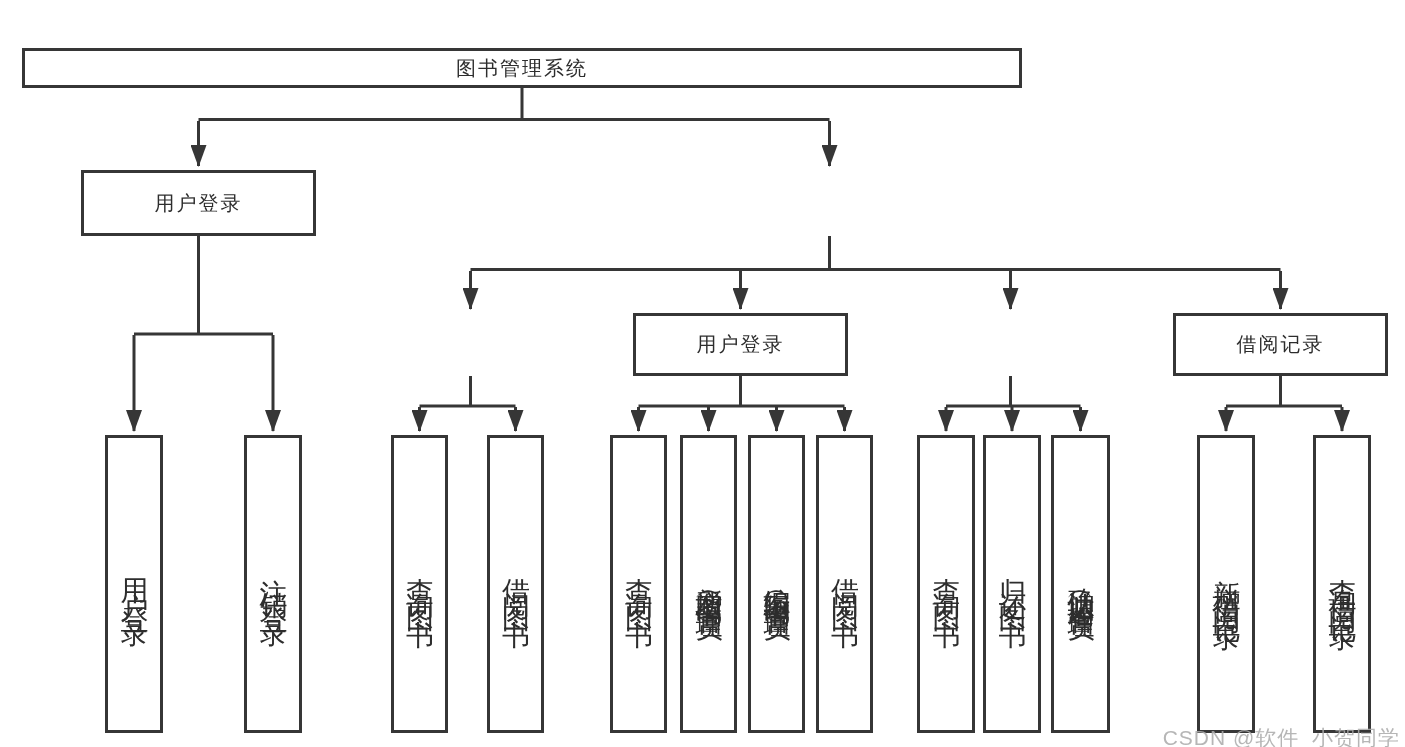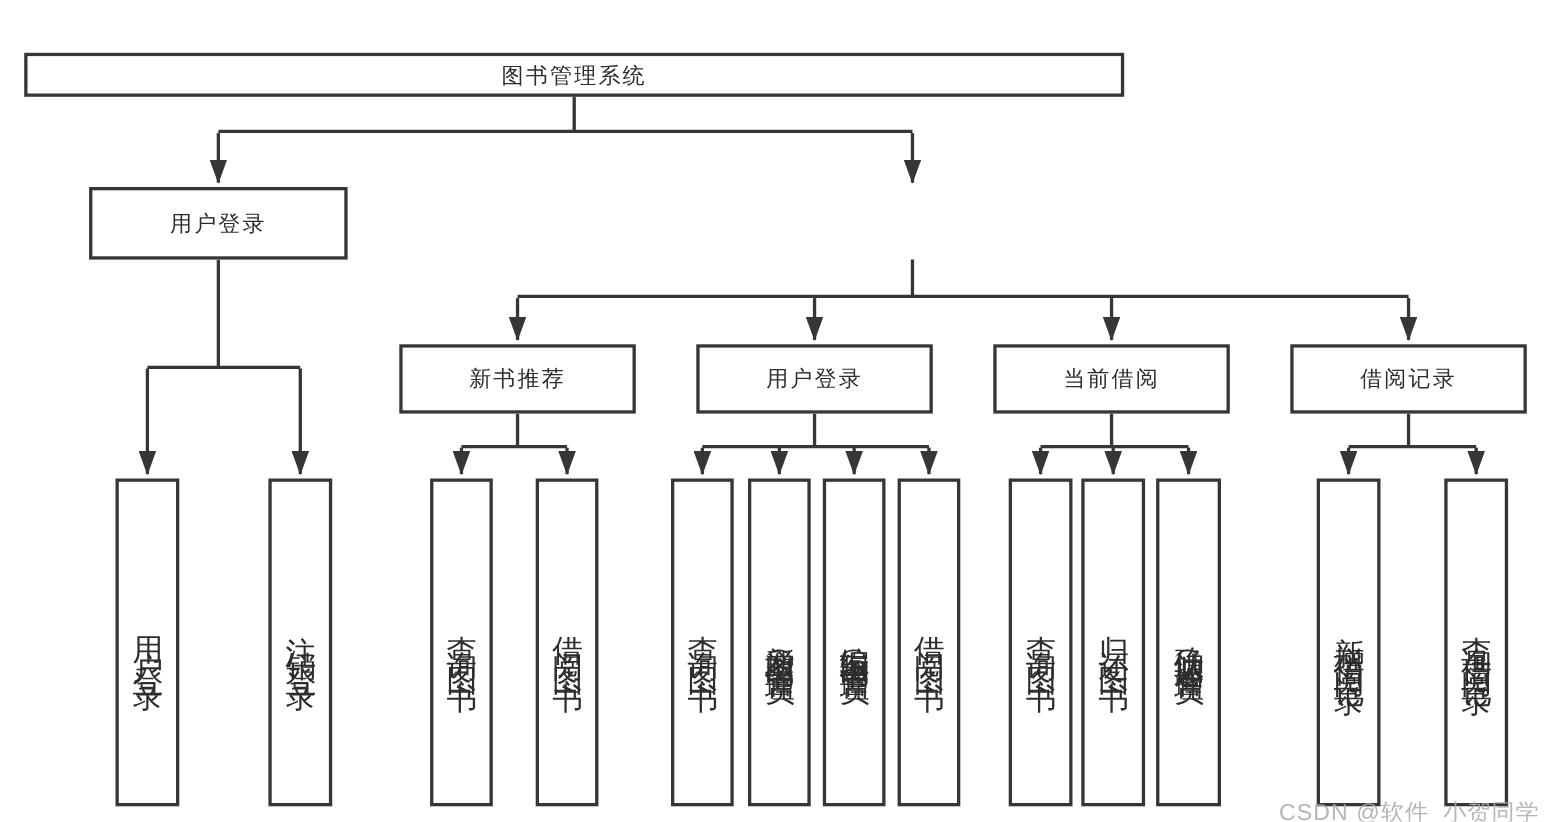--- a/index.html
+++ b/index.html
@@ -107,28 +107,22 @@
   </svg>
 
   <div class="box h-box root-box">
     <span>图书管理系统</span>
   </div>
 
   <div class="box h-box lvl2" style="left:81px">
     <span>用户登录</span>
   </div>
 
-  <div class="box h-box lvl3" style="left:363px">
-    <span>新书推荐</span>
-  </div>
   <div class="box h-box lvl3" style="left:633px">
     <span>用户登录</span>
-  </div>
-  <div class="box h-box lvl3" style="left:903px">
-    <span>当前借阅</span>
   </div>
   <div class="box h-box lvl3" style="left:1173px">
     <span>借阅记录</span>
   </div>
 
   <div class="box leaf v-short" style="left:105px;width:58px">
     <span>用户登录</span>
   </div>
   <div class="box leaf v-short" style="left:244px;width:58px">
     <span>注销登录</span>

